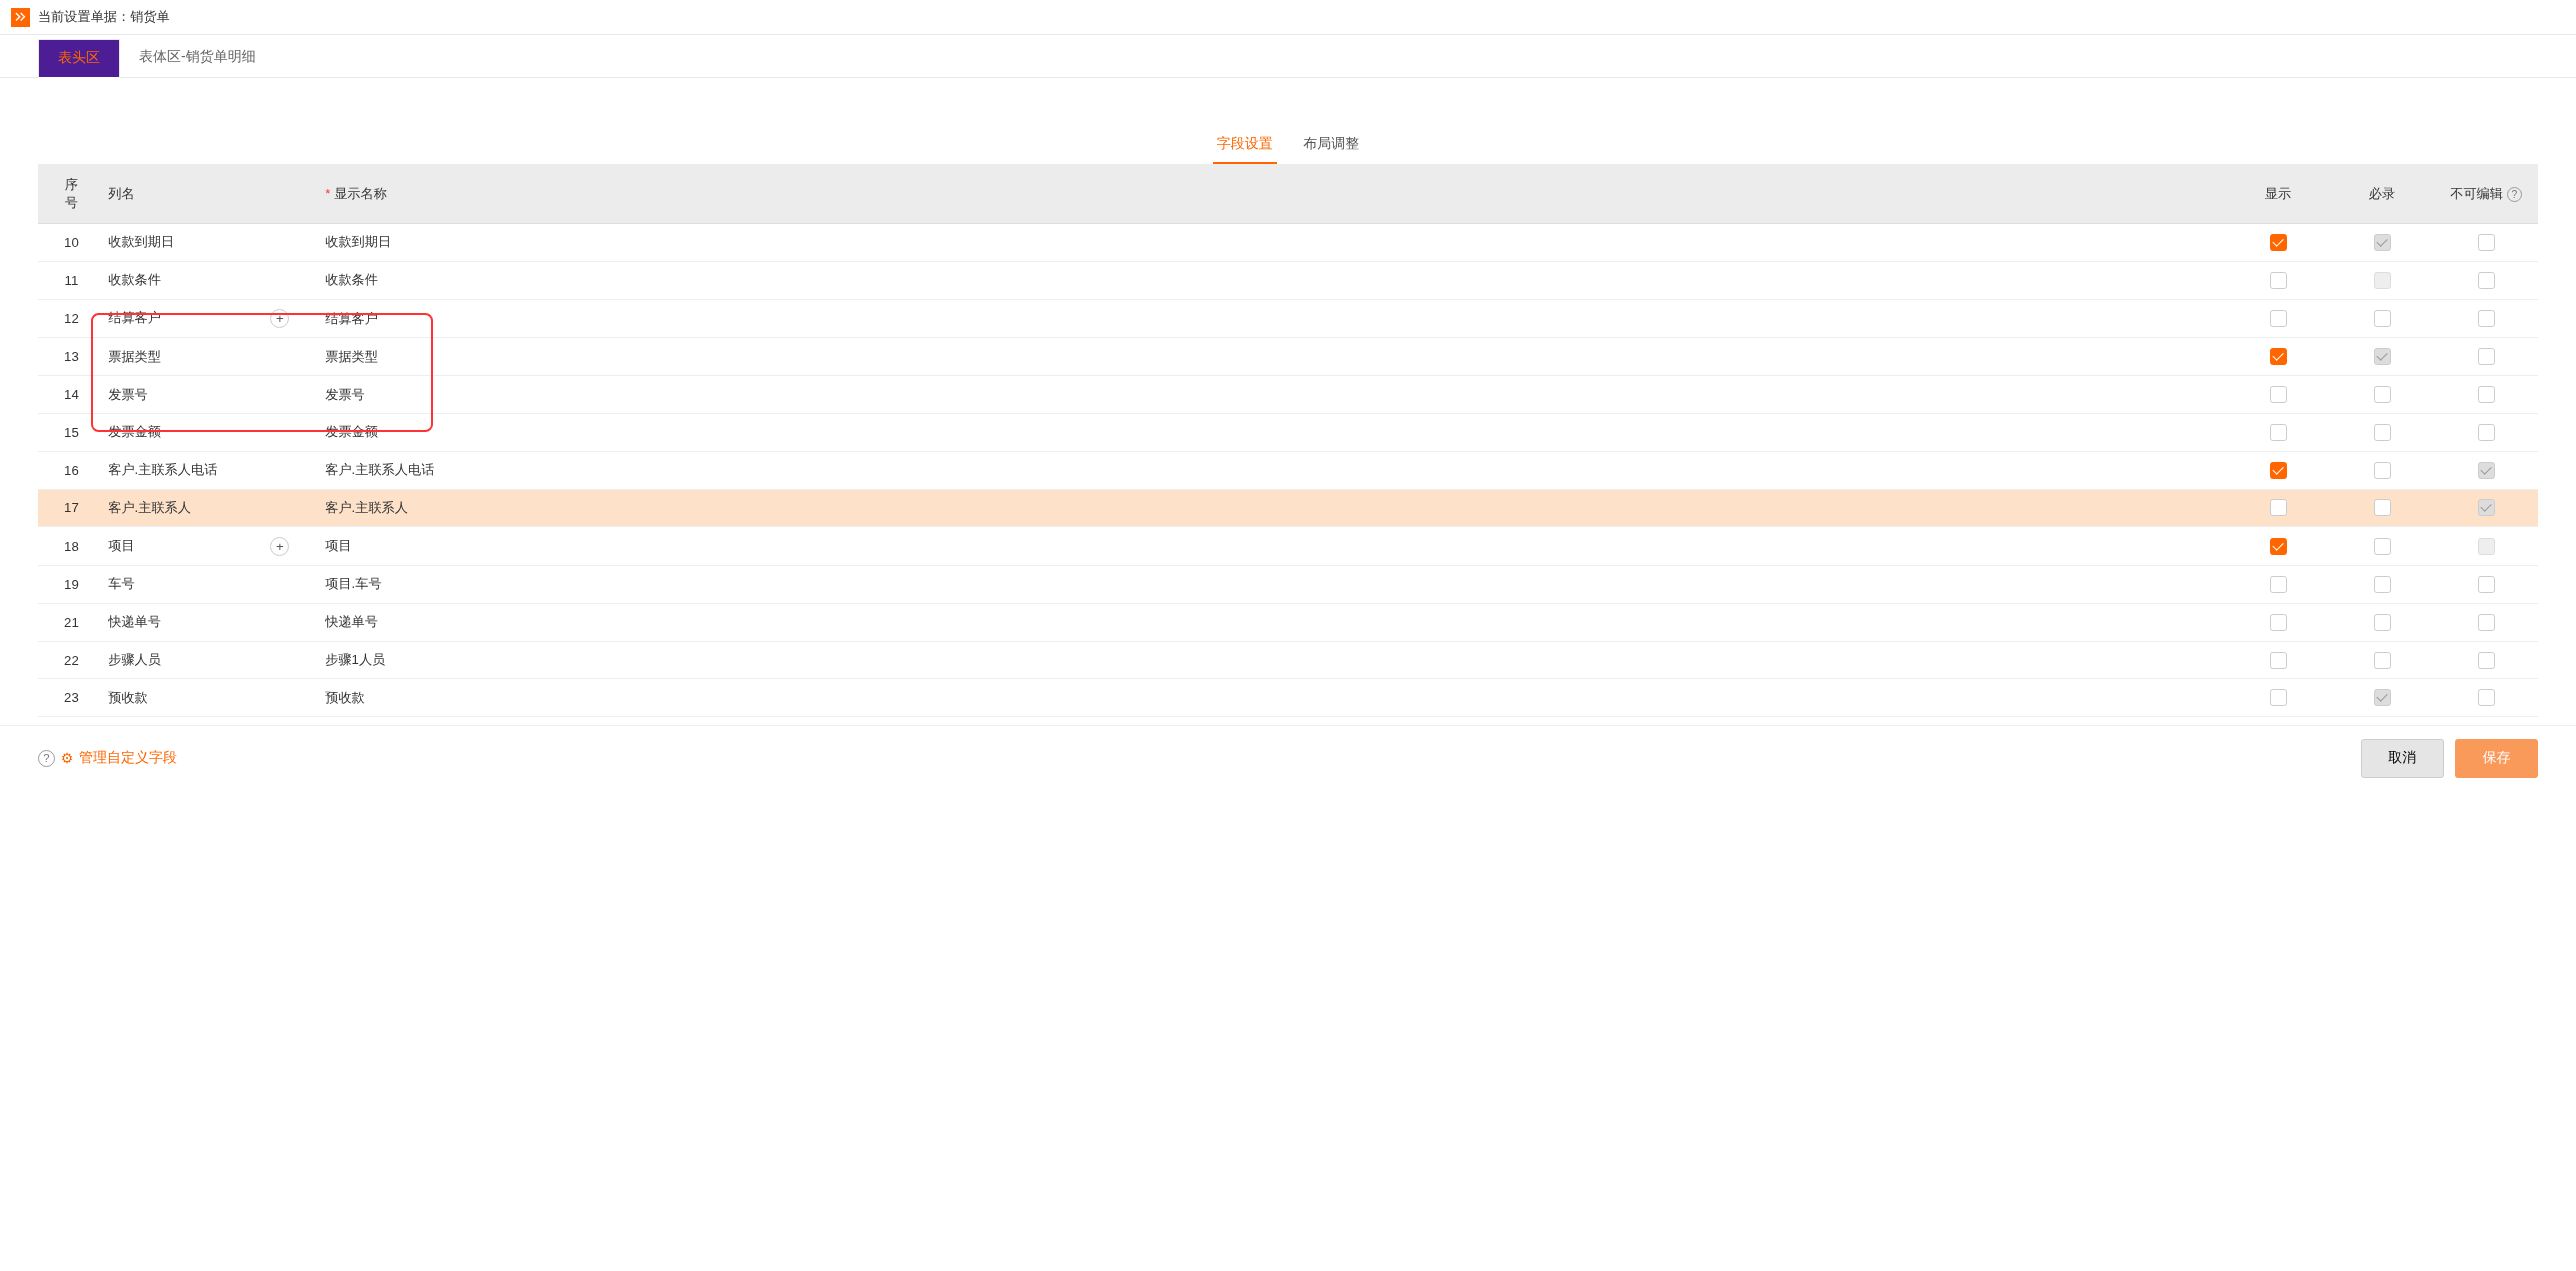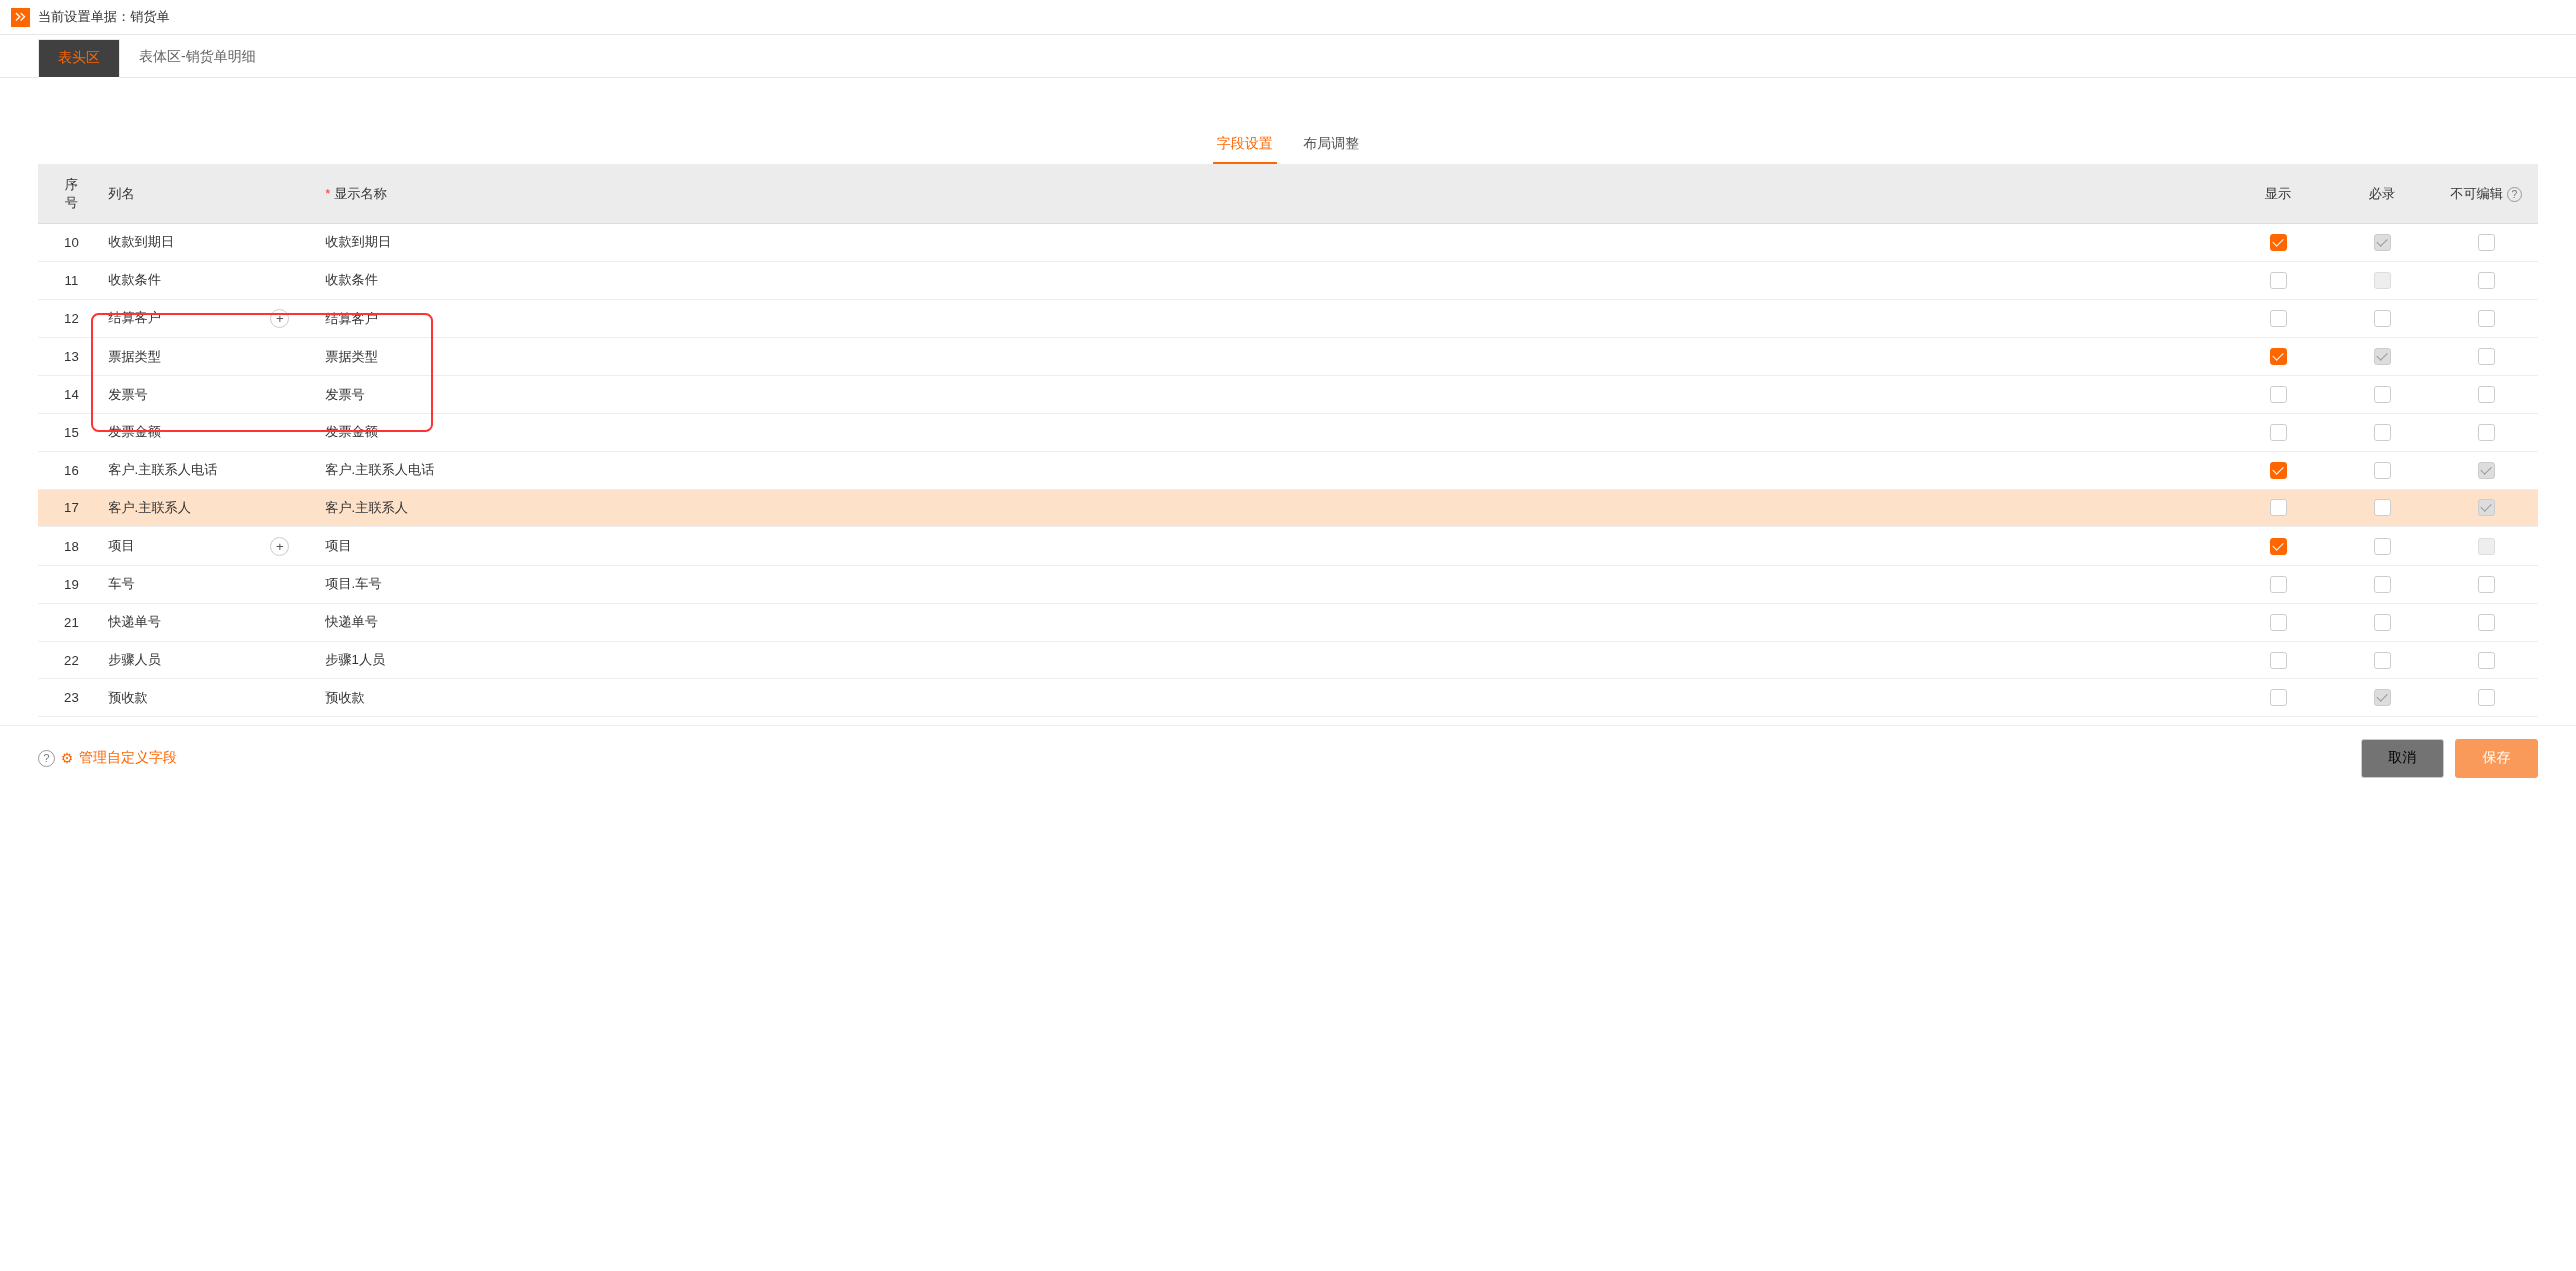--- a/index.html
+++ b/index.html
@@ -4,21 +4,21 @@
 <style>
 * { box-sizing: border-box; margin: 0; padding: 0; }
 body { font-family: -apple-system, "PingFang SC", "Microsoft YaHei", sans-serif; font-size: 13.2px; color: #333; background: #fff; }
 .container { width: 100%; }
 
 .header-bar { display: flex; align-items: center; padding: 7.6px 11.3px; border-bottom: 0.9px solid #e8e8e8; }
 .expand-btn { width: 19px; height: 19px; background: #f60; display: flex; align-items: center; justify-content: center; color: #fff; font-size: 11.3px; margin-right: 7.6px; cursor: pointer; }
 
 .tabs { display: flex; padding: 0 38px; border-bottom: 0.9px solid #e8e8e8; margin-top: 3.8px; }
 .tab { padding: 9.4px 19px; cursor: pointer; font-size: 14px; color: #666; }
-.tab.active { color: #f60; border: 0.9px solid #e8e8e8; border-bottom: 0.9px solid #fff; margin-bottom: -0.9px; background: #404040; }
+.tab.active { color: #f60; border: 0.9px solid #e8e8e8; border-bottom: 0.9px solid #fff; margin-bottom: -0.9px; background: #4c1d95; }
 
 .subtabs { display: flex; justify-content: center; gap: 23px; padding: 13.2px 0 0; }
 .subtab { padding: 0 3.8px 9.4px; cursor: pointer; font-size: 14px; color: #555; margin-top: 44px; }
 .subtab.active { color: #f60; border-bottom: 2.8px solid #f60; }
 
 .table-wrap { padding: 0 38px; }
 table { width: 100%; border-collapse: collapse; }
 thead th { background: #ececec; text-align: left; padding: 11.3px 13.2px; font-weight: 500; font-size: 13.2px; color: #333; border-bottom: 0.9px solid #ddd; }
 thead th.center { text-align: center; }
 tbody td { padding: 9.4px 13.2px; border-bottom: 0.9px solid #eee; font-size: 13.2px; color: #333; vertical-align: middle; }
@@ -39,21 +39,21 @@
 .chk.disabled.checked::after { border-color: #999; }
 
 .highlight-box { position: absolute; border: 2.4px solid #f33; border-radius: 7.6px; pointer-events: none; z-index: 5; }
 
 .footer { display: flex; align-items: center; justify-content: space-between; padding: 13.2px 38px; border-top: 0.9px solid #eee; margin-top: 7.6px; }
 .footer-left { display: flex; align-items: center; gap: 5.7px; }
 .q-icon { width: 17px; height: 17px; border: 1.4px solid #999; border-radius: 50%; font-size: 11.3px; line-height: 14px; text-align: center; color: #777; }
 .gear-icon { color: #f60; font-size: 14px; }
 .footer-link { color: #f60; cursor: pointer; font-size: 14px; }
 .footer-right { display: flex; gap: 11.3px; }
-.btn { padding: 9.4px 26.5px; font-size: 14px; border-radius: 2.8px; cursor: pointer; border: 0.9px solid #ccc; background: #737373; }
+.btn { padding: 9.4px 26.5px; font-size: 14px; border-radius: 2.8px; cursor: pointer; border: 0.9px solid #ccc; background: #e5e5e5; }
 .btn-primary { background: #f99a5a; border-color: #f99a5a; color: #fff; }
 .rel-wrap { position: relative; }
 </style>
 </head>
 <body>
 
 <div class="container">
   <div class="header-bar">
     <div class="expand-btn">
       <svg width="11.3" height="11.3" viewBox="0 0 12 12">

